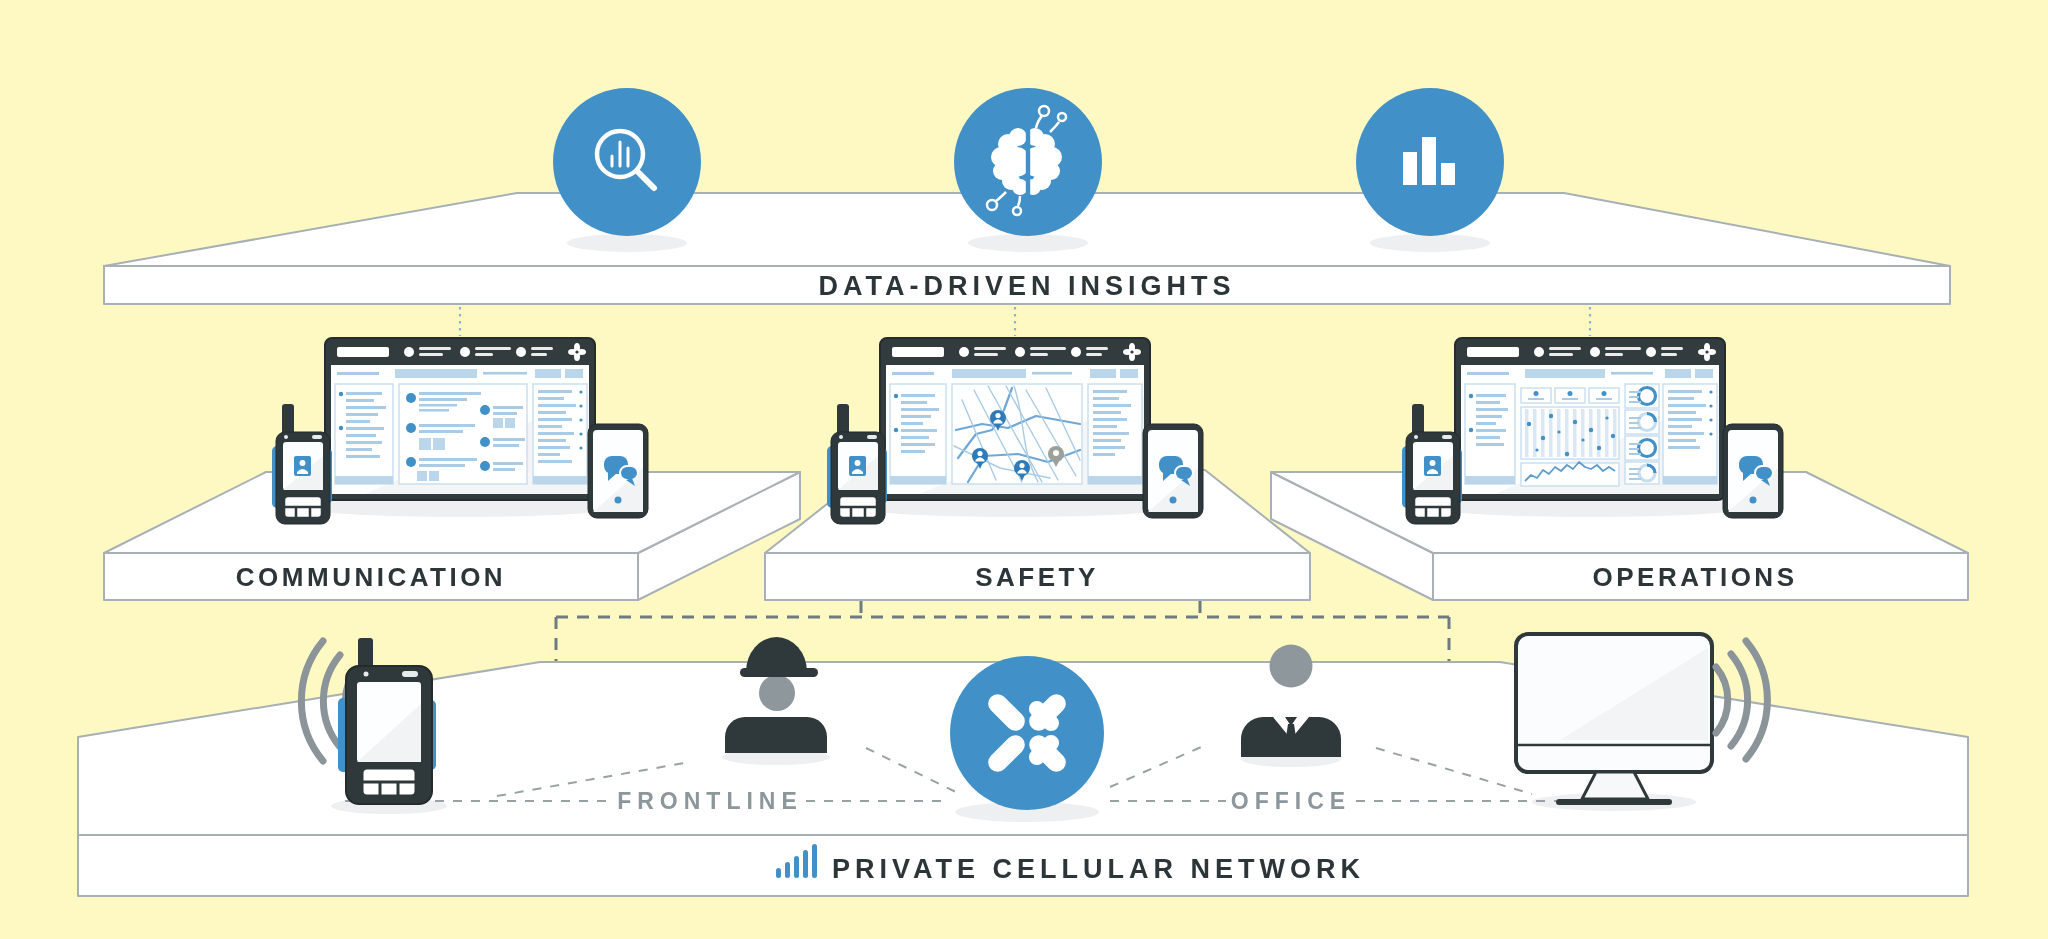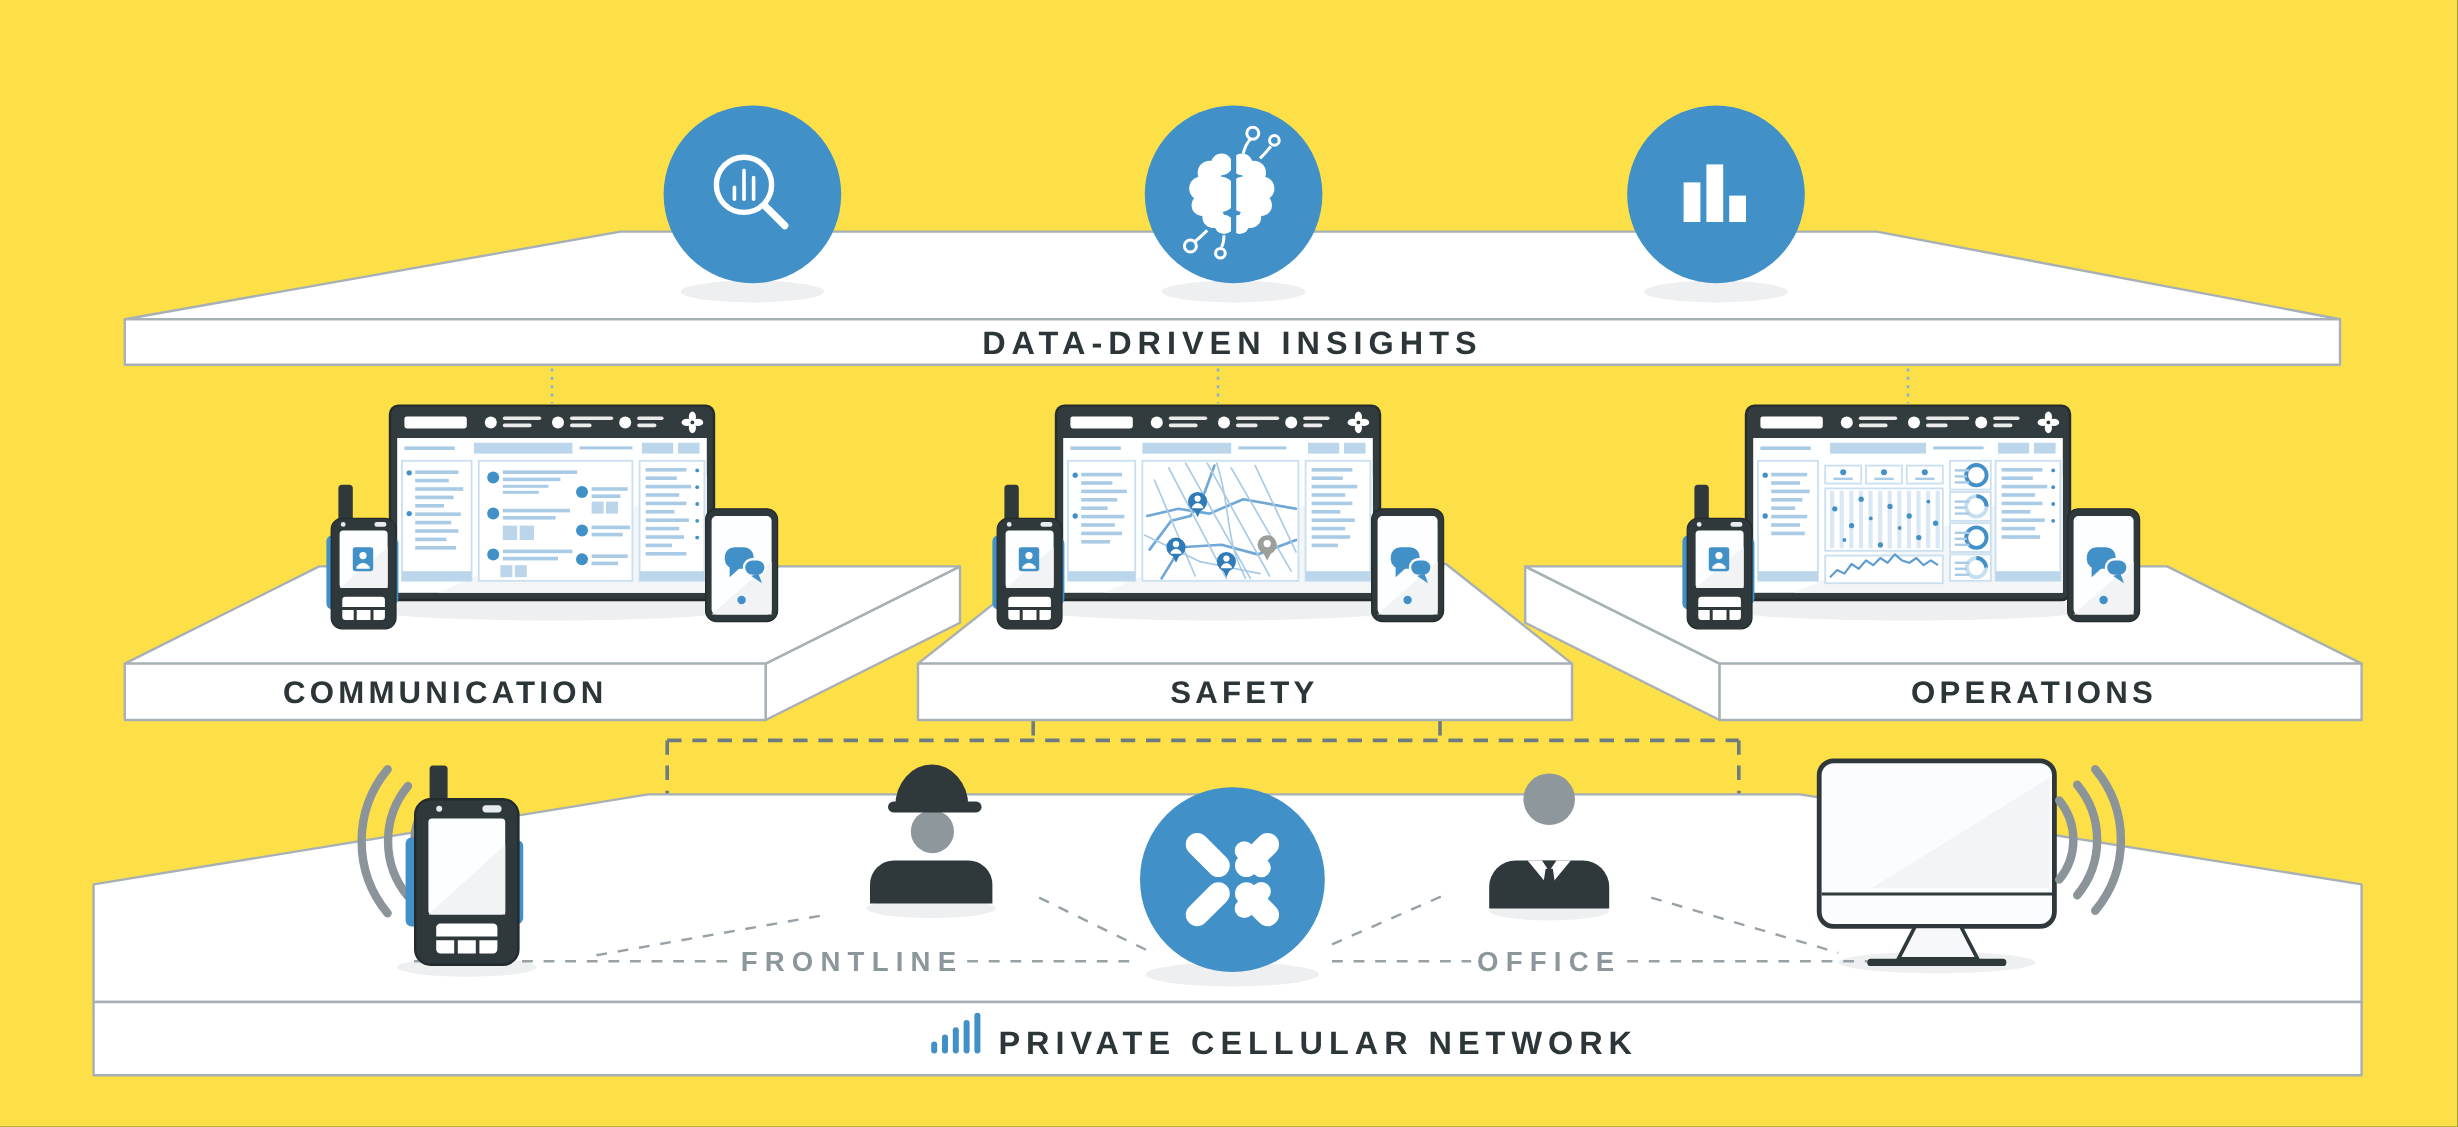--- a/index.html
+++ b/index.html
@@ -1,16 +1,16 @@
 <!DOCTYPE html>
 <html><head>
 <meta charset="utf-8">
 <style>
   html,body{margin:0;padding:0;background:#4D6A49;}
-  .stage{position:relative;width:2048px;height:939px;background:#fde047;overflow:hidden;}
+  .stage{position:relative;width:2048px;height:939px;background:#fef9c3;overflow:hidden;}
   svg{display:block;}
   text{font-family:"Liberation Sans",sans-serif;font-weight:700;}
   .plat{fill:#FFFFFF;stroke:#A7B0B4;stroke-width:2;stroke-linejoin:round;}
   .lbl{fill:#2C3537;font-size:26px;letter-spacing:3.5px;}
   .lbl-big{fill:#2C3537;font-size:27px;letter-spacing:5px;}
   .lbl-grey{fill:#8C979C;font-size:23px;letter-spacing:6px;}
   .shadow{fill:#EDEFF0;}
   .ln{fill:#A9CBE6;}
   .strip{fill:#BBD6EB;}
   .pane{fill:#FFFFFF;stroke:#CADFF0;stroke-width:1.5;}

